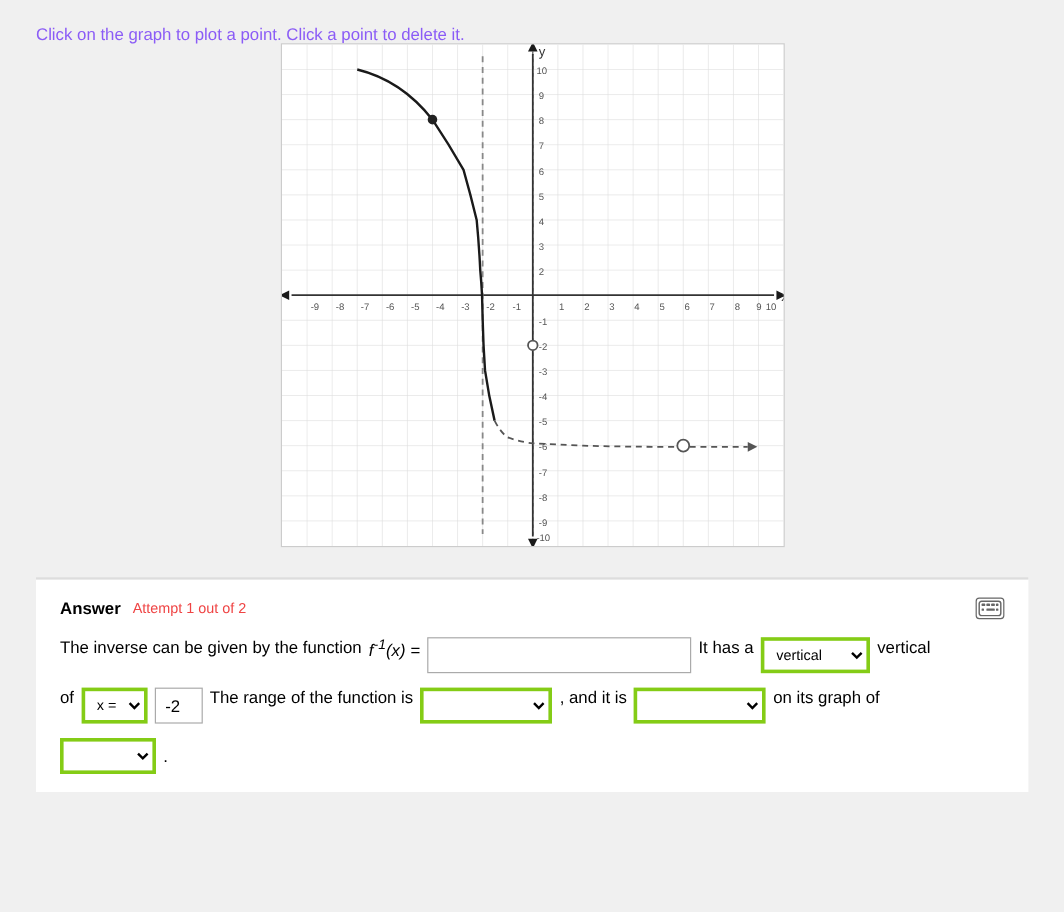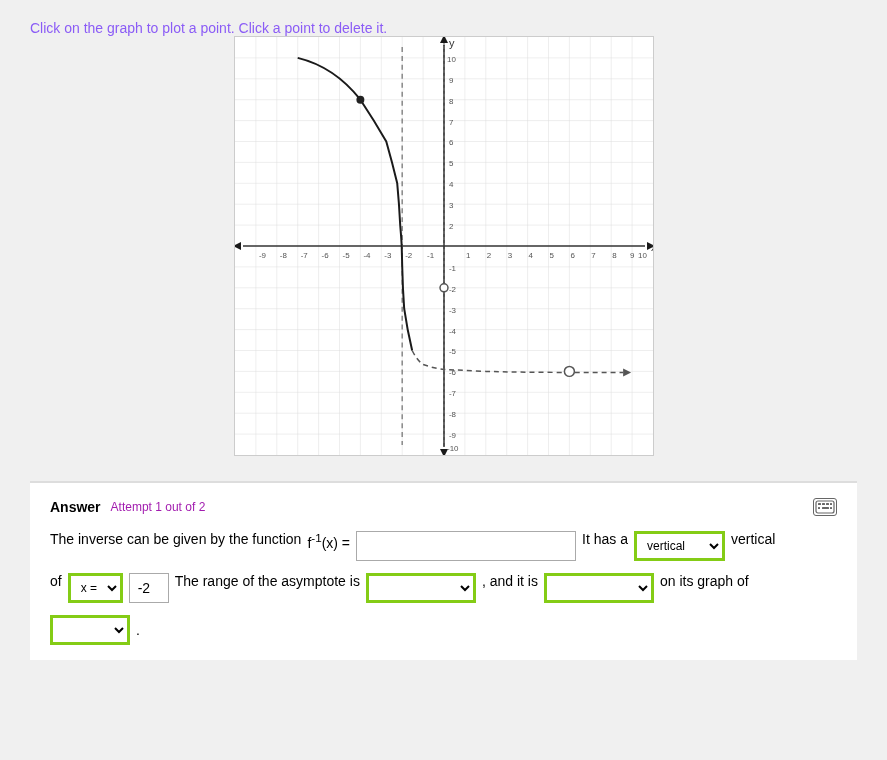--- a/index.html
+++ b/index.html
@@ -59,21 +59,21 @@
       gap: 10px;
     }
 
     .answer-label {
       font-weight: bold;
       font-size: 14px;
     }
 
     .attempt-text {
       font-size: 12px;
-      color: #a21caf;
+      color: #ef4444;
     }
 
     .keyboard-icon {
       margin-left: auto;
       width: 24px;
       height: 18px;
       border: 1.5px solid #666;
       border-radius: 3px;
       display: flex;
       align-items: center;
@@ -297,41 +297,41 @@
           <rect x="15" y="3" width="2" height="2" rx="0.5" fill="#666"></rect>
           <rect x="3" y="7" width="2" height="2" rx="0.5" fill="#666"></rect>
           <rect x="7" y="7" width="7" height="2" rx="0.5" fill="#666"></rect>
           <rect x="15" y="7" width="2" height="2" rx="0.5" fill="#666"></rect>
         </svg>
       </div>
     </div>
 
     <div class="answer-row">
       <span>The inverse can be given by the function</span>
-      <span style="">f<sup>-1</sup>(x) =</span>
+      <span style="font-style:italic;">f<sup>-1</sup>(x) =</span>
       <input type="text" class="text-input text-input-wide" placeholder="" style="">
       <span>It has a</span>
       <select class="select-input">
         <option>vertical</option>
         <option>horizontal</option>
         <option>oblique</option>
       </select>
       <span>vertical</span>
     </div>
 
     <div class="answer-row">
       <span>of</span>
       <select class="select-input" style="min-width:50px;">
         <option>x =</option>
         <option>y =</option>
       </select>
       <div class="select-value-box">
         <span>-2</span>
       </div>
-      <span>The range of the asymptote is</span>
+      <span>The range of the function is</span>
       <select class="select-input" style="min-width:110px;">
         <option></option>
         <option>(−∞, ∞)</option>
         <option>[0, ∞)</option>
         <option>(0, ∞)</option>
         <option>[−2, ∞)</option>
       </select>
       <span>, and it is</span>
       <select class="select-input" style="min-width:110px;">
         <option></option>

